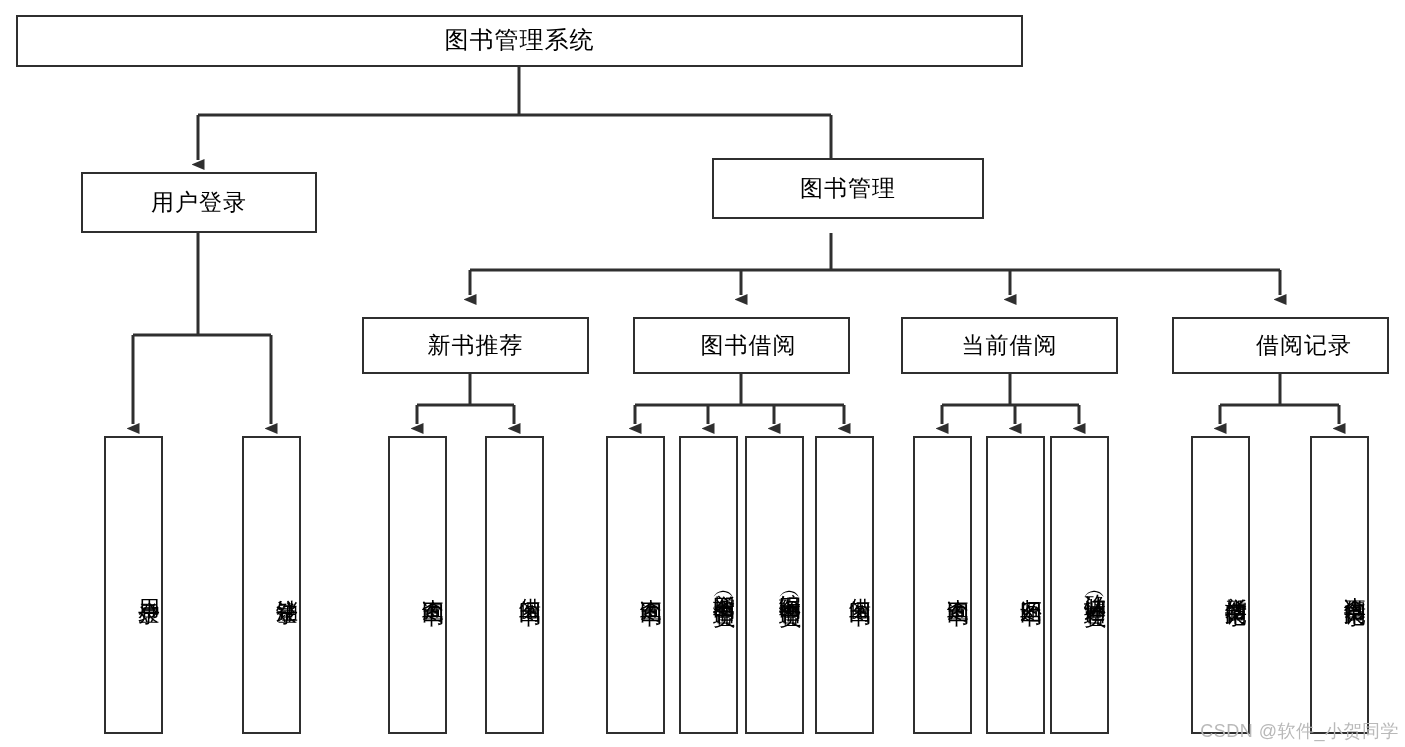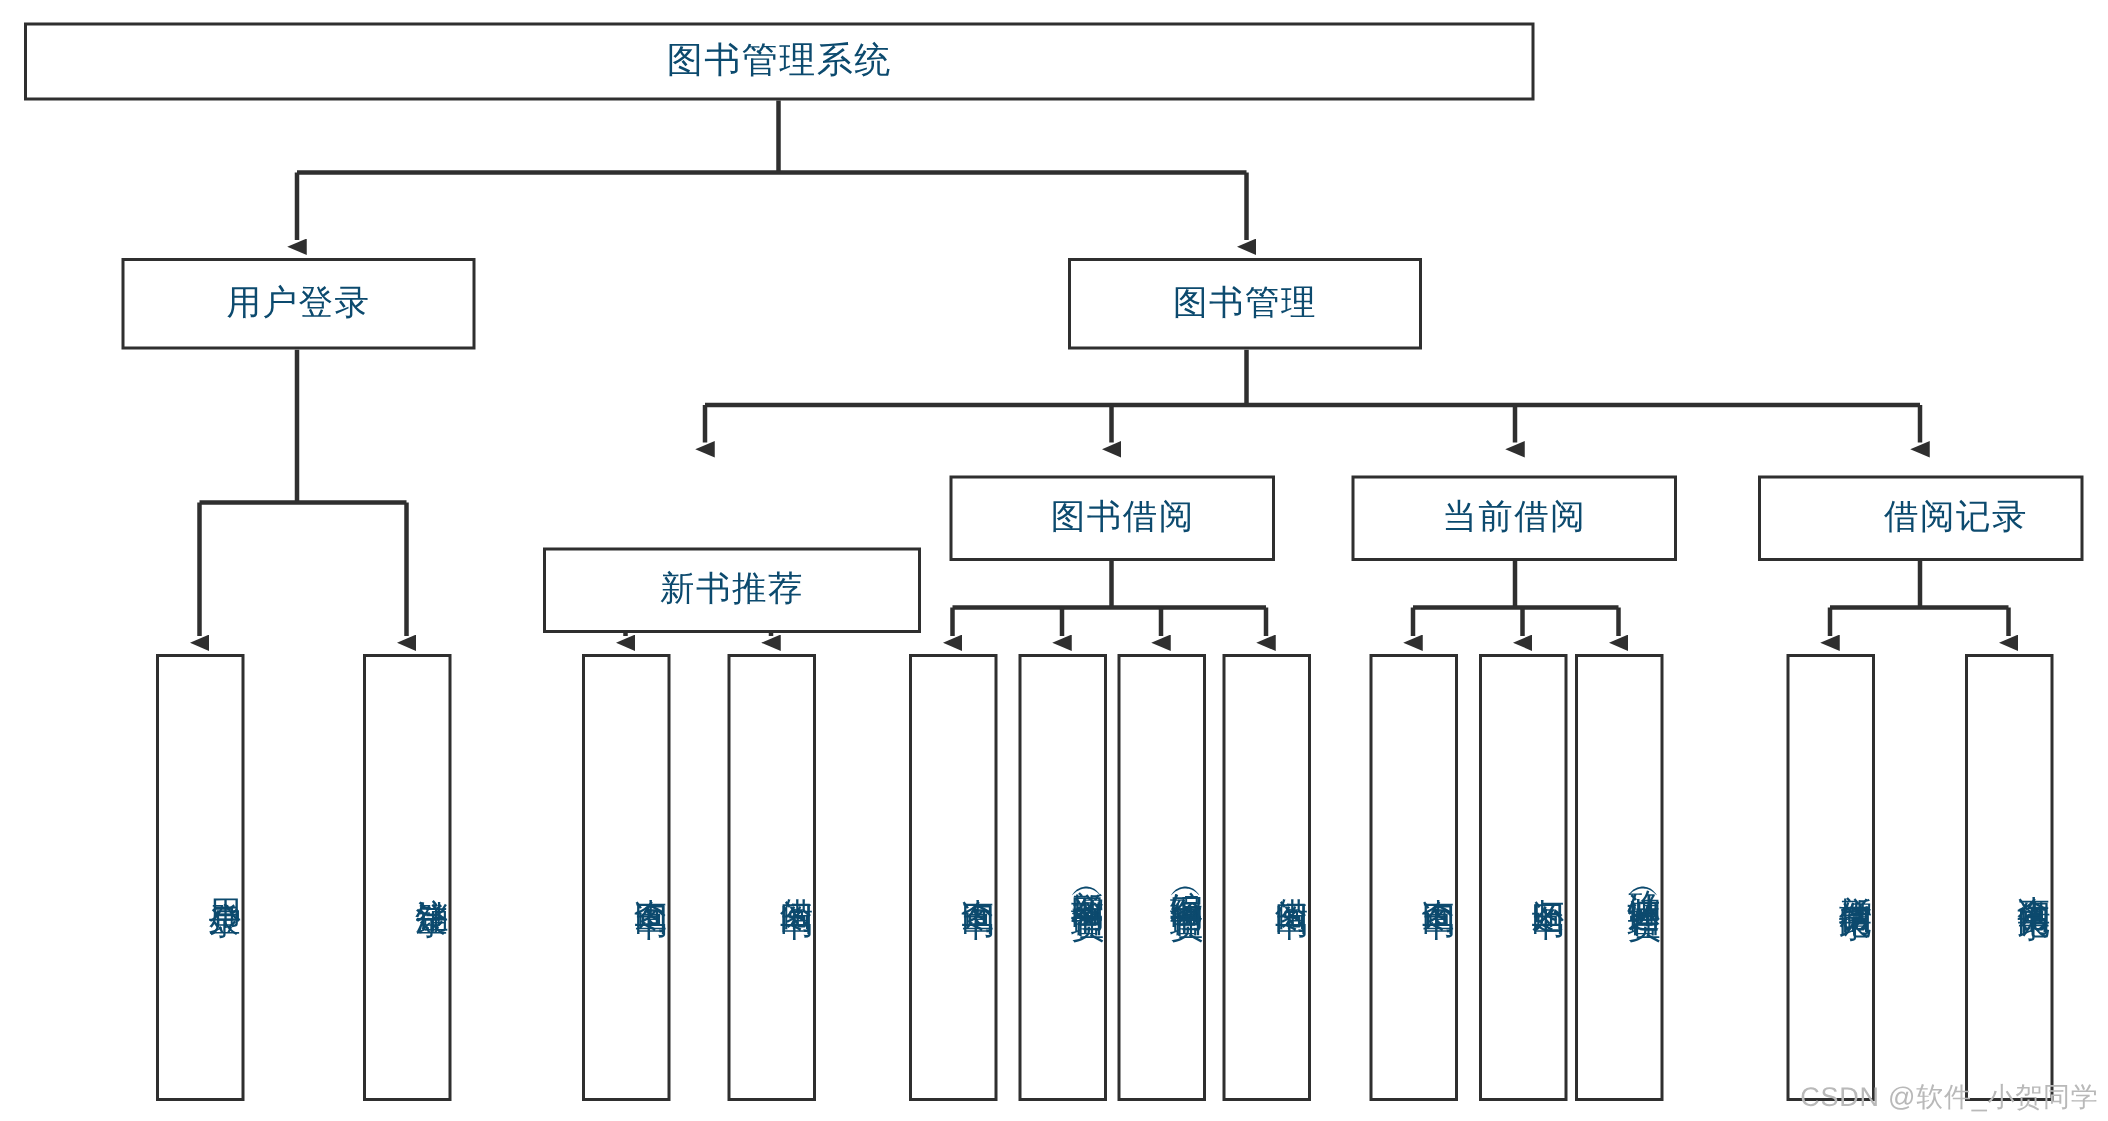--- a/index.html
+++ b/index.html
@@ -23,21 +23,21 @@
     pointer-events:none;
   }
   .node{
     position:absolute;
     box-sizing:border-box;
     background:#ffffff;
     border:2px solid #2f2f2f;
     display:flex;
     align-items:center;
     justify-content:center;
-    color:#0c4a6e;
+    color:#000000;
     z-index:2;
   }
   .node.h{
     font-size:23px;
     line-height:1.15;
     letter-spacing:1px;
     white-space:nowrap;
   }
   .node.v{
     writing-mode:vertical-rl;
@@ -124,25 +124,25 @@
     </g>
   </svg>
 
   <div class="node h root" style="left:16px;top:15px;width:1007px;height:52px;">
     <span class="lbl">图书管理系统</span>
   </div>
 
   <div class="node h" style="left:81px;top:172px;width:236px;height:61px;">
     <span class="lbl">用户登录</span>
   </div>
-  <div class="node h" style="left:712px;top:172px;width:236px;height:61px;">
+  <div class="node h" style="left:712px;top:158px;width:272px;height:61px;">
     <span class="lbl">图书管理</span>
   </div>
 
-  <div class="node h" style="left:362px;top:317px;width:252px;height:57px;margin-top:48px;">
+  <div class="node h" style="left:362px;top:317px;width:227px;height:57px;">
     <span class="lbl">新书推荐</span>
   </div>
   <div class="node h" style="left:633px;top:317px;width:217px;height:57px;padding-left:14px;">
     <span class="lbl">图书借阅</span>
   </div>
   <div class="node h" style="left:901px;top:317px;width:217px;height:57px;">
     <span class="lbl">当前借阅</span>
   </div>
   <div class="node h" style="left:1172px;top:317px;width:217px;height:57px;padding-left:47px;">
     <span class="lbl">借阅记录</span>

